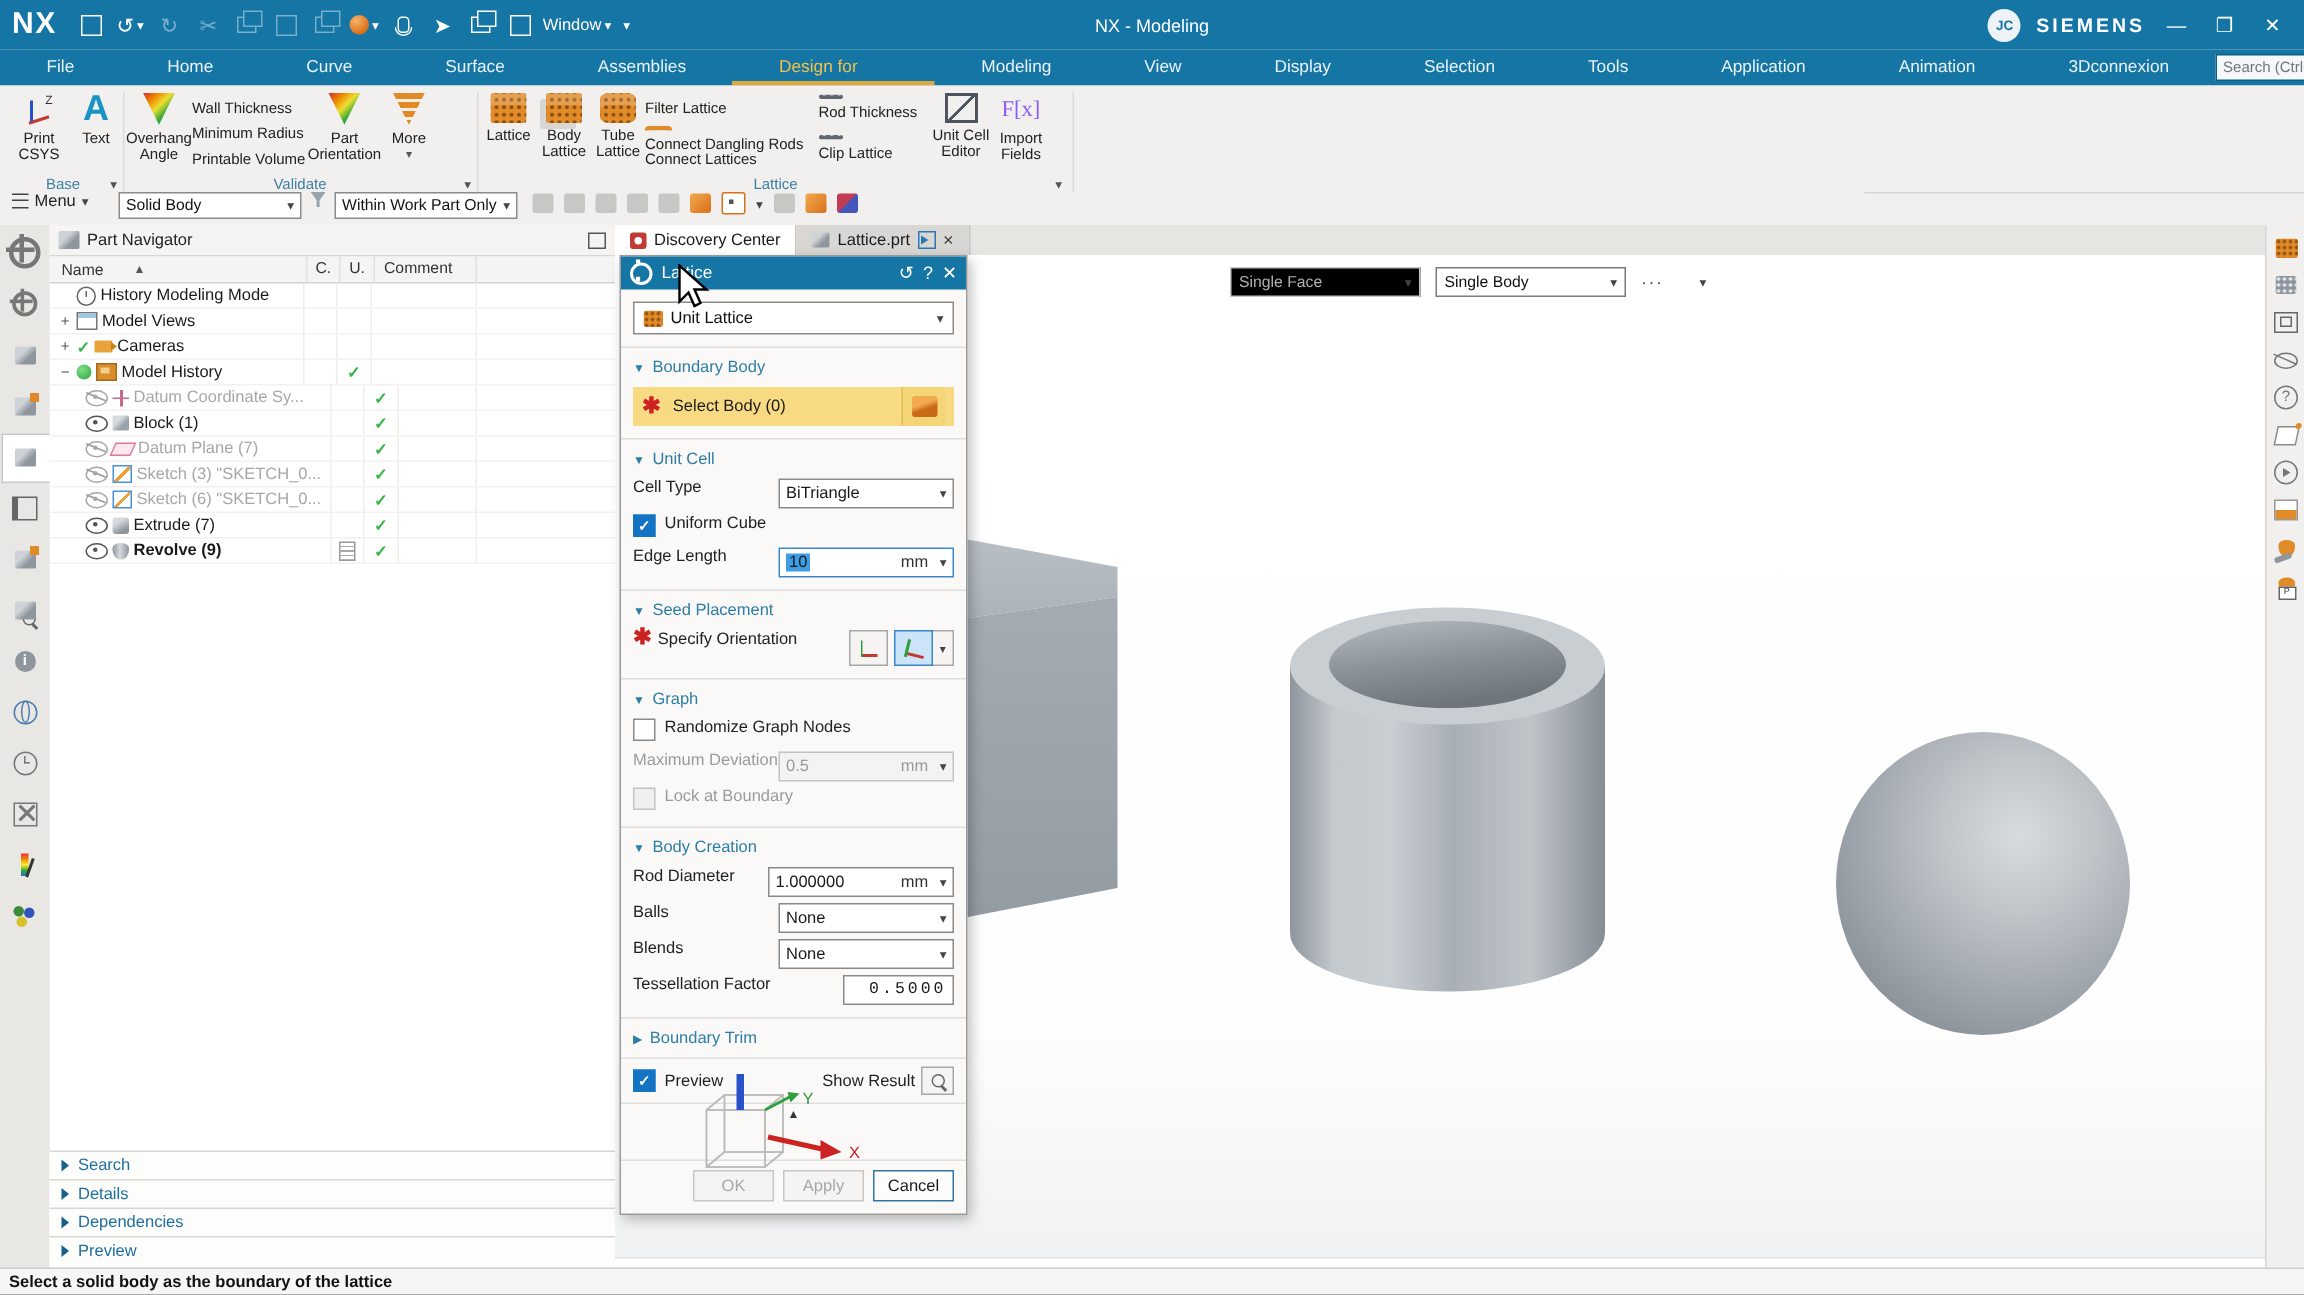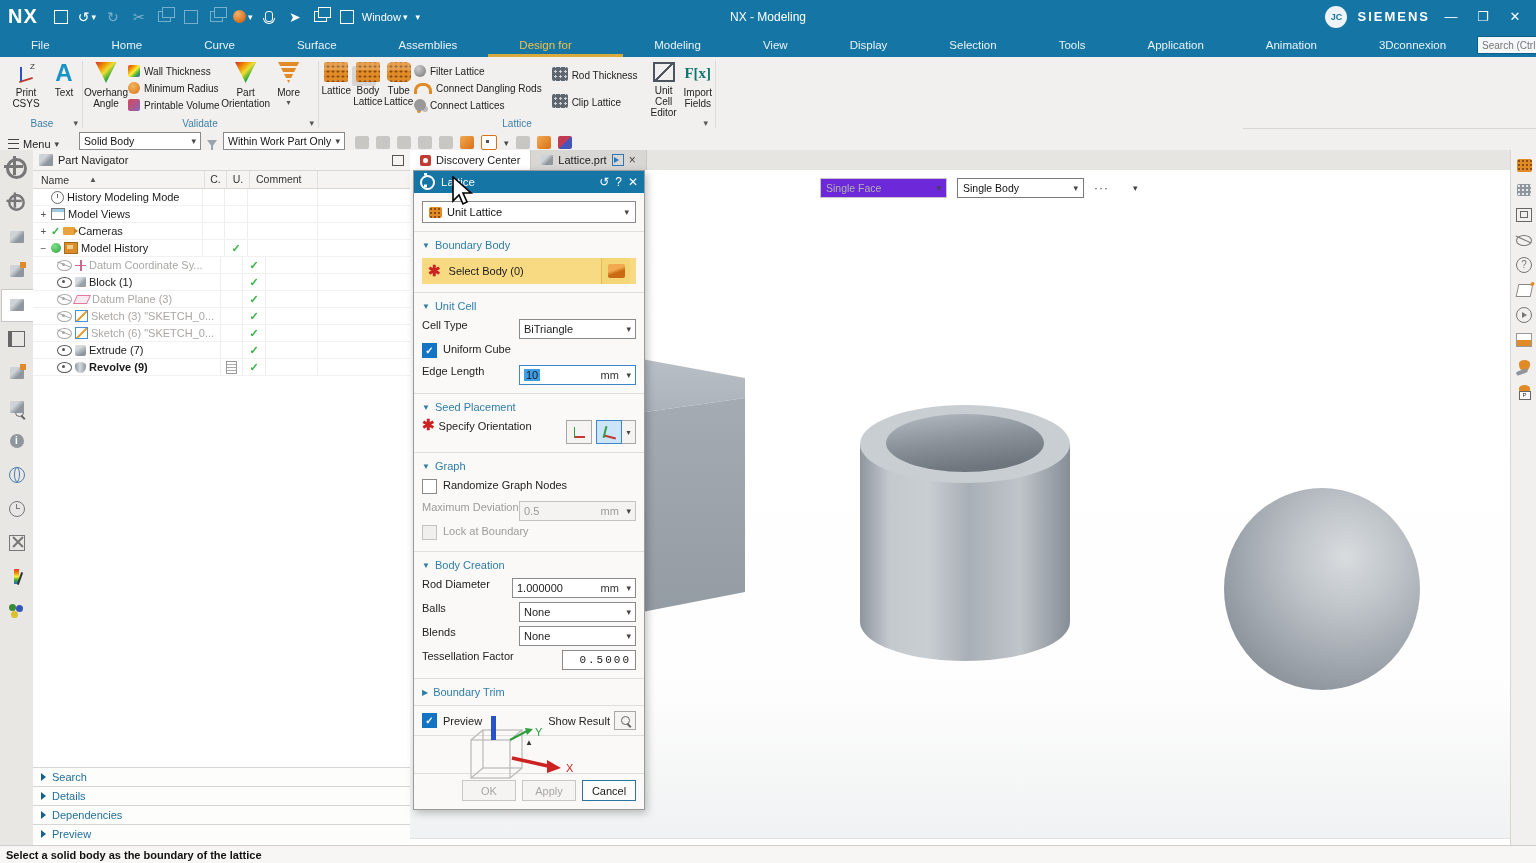--- a/index.html
+++ b/index.html
@@ -36,46 +36,46 @@
   .chev-up{width:7px;height:7px;border-left:1.5px solid #E9F3F8;border-top:1.5px solid #E9F3F8;transform:rotate(45deg);margin-top:3px;}
   .qm{width:13px;height:13px;border:1.2px solid #E9F3F8;border-radius:50%;font-size:9px;text-align:center;line-height:13px;}
   .brackets{font-size:11px;letter-spacing:1px;}
   
   .ribbon{position:absolute;left:0;top:57px;width:1536px;height:71px;background:#F1F0EE;border-bottom:1px solid #D8D6D4;}
   .rgroup{position:absolute;top:0;height:60px;display:flex;align-items:flex-start;}
   .rsep{position:absolute;top:4px;width:1px;height:108px;background:#DDDBD9;}
   .rbig{width:44px;display:flex;flex-direction:column;align-items:center;padding-top:5px;}
   .rbig .rlbl{font-size:10px;line-height:11px;text-align:center;margin-top:3px;color:#222;}
   .rstack{display:flex;flex-direction:column;justify-content:flex-start;padding-top:6px;gap:3px;}
-  .rsmall{display:flex;align-items:flex-end;gap:4px;height:14px;}
+  .rsmall{display:flex;align-items:flex-start;gap:4px;height:14px;flex-direction:column;}
   .rslbl{font-size:10px;color:#222;white-space:nowrap;}
   .glabel{position:absolute;top:61px;width:100%;text-align:center;color:#3E7FA6;font-size:10px;}
   .gcaret{position:absolute;top:61px;color:#555;font-size:9px;}
   
   .bigcube{width:24px;height:20px;border-radius:2px;background:#E08A28;background-image:radial-gradient(#8a4d0f 1.2px,transparent 1.4px);background-size:5px 5px;background-position:1.5px 2px;box-shadow:inset 0 8px 0 rgba(255,255,255,.18);}
   .bigcube.ghostbase{box-shadow:inset 0 8px 0 rgba(255,255,255,.18),-4px 4px 0 #D8D6D2;}
   .tubecube{border-radius:6px/4px;}
   .cone{width:24px;height:22px;clip-path:polygon(6% 0,94% 0,50% 96%);background:linear-gradient(135deg,#c23 0%,#e80 25%,#ed3 45%,#3a3 65%,#36c 88%);}
   .cone.stripes{background:repeating-linear-gradient(180deg,#E08A28 0 4px,#F6EEE2 4px 6px);}
   .sq-rainbow{width:12px;height:12px;background:linear-gradient(135deg,#e33,#ee8800,#ffee33,#44aa44,#3366cc);border-radius:2px;}
   .sq-orange-circle{width:12px;height:12px;border-radius:50%;background:radial-gradient(circle at 40% 35%,#F2B85C,#D9701A);}
   .sq-redcube{width:12px;height:12px;background:linear-gradient(135deg,#d45,#86b);border-radius:2px;}
   .sq-graysphere{width:12px;height:12px;border-radius:50%;background:radial-gradient(circle at 35% 30%,#ccc,#777);}
   .sq-arch{width:12px;height:8px;border:3px solid #E08A28;border-bottom:none;border-radius:8px 8px 0 0;margin-top:4px;}
   .sq-cluster{width:12px;height:12px;border-radius:50%;background:#999;box-shadow:5px 4px 0 -3px #bbb,-1px 6px 0 -4px #E08A28;}
   .dkcube{width:16px;height:14px;background:#5E6670;border-radius:2px;background-image:radial-gradient(#cfd4da 1.2px,transparent 1.4px);background-size:5px 5px;background-position:1px 2px;}
   .wirecube{width:18px;height:16px;border:2px solid #4c5560;position:relative;background:linear-gradient(135deg,transparent 46%,#4c5560 46%,#4c5560 54%,transparent 54%);}
-  .fxglyph{font-family:"Liberation Serif",serif;font-weight:bold;font-size:15px;color:#0f766e;height:22px;line-height:22px;text-align:right;}
+  .fxglyph{font-family:"Liberation Serif",serif;font-weight:normal;font-size:15px;color:#8b5cf6;height:22px;line-height:22px;text-align:right;}
   .axicon{position:relative;width:22px;height:22px;}
   .axicon::before{content:"";position:absolute;left:4px;bottom:3px;width:14px;height:2px;background:#C23B33;transform:rotate(-18deg);}
   .axicon::after{content:"";position:absolute;left:5px;bottom:3px;width:2px;height:14px;background:#2A52C8;}
   .axz{position:absolute;right:2px;top:0;font-size:8px;color:#333;}
   .bigA{font-size:24px;line-height:22px;font-weight:bold;color:#1793C6;}
   
-  .selbar{position:absolute;left:0;top:128px;width:1243px;height:22px;background:#F1F0EE;border-bottom:1px solid #D8D6D4;display:flex;align-items:flex-end;}
+  .selbar{position:absolute;left:0;top:128px;width:1243px;height:22px;background:#F1F0EE;border-bottom:1px solid #D8D6D4;display:flex;align-items:flex-start;}
   .menu-btn{display:flex;align-items:center;gap:4px;padding:0 8px;color:#222;}
   .burger{width:11px;height:8px;border-top:1.5px solid #444;border-bottom:1.5px solid #444;position:relative;}
   .burger::after{content:"";position:absolute;left:0;top:2.5px;width:11px;height:1.5px;background:#444;}
   .combo{height:16px;background:#fff;border:1px solid #8A8A8A;display:flex;align-items:center;padding:0 4px;gap:4px;}
   .combo .cval{flex:1;font-size:10.5px;color:#111;white-space:nowrap;overflow:hidden;}
   .dd::after{content:"▾";font-size:9px;color:#444;}
   .funnel{width:10px;height:10px;clip-path:polygon(0 0,100% 0,60% 55%,60% 100%,40% 100%,40% 55%);background:#9aa4ad;margin:0 6px;}
   .sbicons{display:flex;align-items:center;gap:7px;margin-left:10px;}
   .sbi{width:14px;height:13px;border-radius:2px;}
   .sbi.g{background:#C9C7C4;}
@@ -162,21 +162,21 @@
   .dtab.first{background:#FFFFFF;}
   .dtab.activepart{background:#D9D7D4;}
   .dc-icon{width:11px;height:11px;background:#C23B33;border-radius:2px;position:relative;}
   .dc-icon::after{content:"";position:absolute;left:3px;top:3px;width:5px;height:5px;border-radius:50%;background:#fff;}
   .part-icon{width:12px;height:10px;background:linear-gradient(135deg,#cfd3d7 35%,#8f969e 65%);border-radius:1px;}
   .mod-icon{width:10px;height:10px;border:1.5px solid #2C77B8;position:relative;}
   .mod-icon::after{content:"";position:absolute;left:1px;top:2px;width:0;height:0;border-left:5px solid #2C77B8;border-top:3px solid transparent;border-bottom:3px solid transparent;}
   .closex{color:#444;font-size:12px;line-height:12px;}
   .viewport{position:absolute;left:410px;top:170px;width:1100px;height:675px;background:linear-gradient(180deg,#FFFFFF 0%,#FEFEFE 75%,#F0F1F2 100%);overflow:hidden;}
   .vtoolbar{position:absolute;left:410px;top:178px;width:700px;height:20px;display:flex;align-items:center;gap:10px;padding-left:410px;}
-  .vcombo{width:115px;height:18px;border:1px solid #C9C7C5;background:#6d28d9;display:flex;align-items:center;padding:0 5px;gap:4px;font-size:10.5px;color:#B3B1AF;}
+  .vcombo{width:115px;height:18px;border:1px solid #C9C7C5;background:#000000;display:flex;align-items:center;padding:0 5px;gap:4px;font-size:10.5px;color:#B3B1AF;}
   .vcombo.en{border-color:#7a7a7a;background:#fff;color:#111;}
   .vcombo .cval{flex:1;}
   .vmore{color:#444;font-size:12px;letter-spacing:1px;}
   .vdd{color:#444;font-size:9px;margin-left:14px;}
   
   .rightbar{position:absolute;left:1510px;top:150px;width:26px;height:695px;background:#F1F0EE;border-left:1px solid #D8D6D4;display:flex;flex-direction:column;align-items:center;padding-top:6px;gap:7px;}
   .rbi{width:19px;height:18px;display:flex;align-items:center;justify-content:center;position:relative;}
   .minicube-o{width:15px;height:13px;border-radius:2px;background:#E08A28;background-image:radial-gradient(#8a4d0f 1px,transparent 1.2px);background-size:4px 4px;}
   .fitframe{width:14px;height:12px;border:1.5px solid #666;position:relative;}
   .fitframe::after{content:"";position:absolute;left:3px;top:2px;width:6px;height:5px;background:#F1F0EE;border:1px solid #666;}
@@ -583,21 +583,21 @@
             <span class="nm">Block (1)</span>
           </span>
         <span class="tr-c"></span>
           <span class="tr-u">✓</span>
           <span class="tr-comment"></span>
       </div>
       <div class="trow dim">
         <span class="tr-name ind1">
             <span class="eye off"></span>
             <span class="nico ic-plane"></span>
-            <span class="nm">Datum Plane (3)</span>
+            <span class="nm">Datum Plane (7)</span>
           </span>
         <span class="tr-c"></span>
           <span class="tr-u">✓</span>
           <span class="tr-comment"></span>
       </div>
       <div class="trow dim">
         <span class="tr-name ind1">
             <span class="eye off"></span>
             <span class="nico ic-sketch"></span>
             <span class="nm">Sketch (3) "SKETCH_0...</span>

